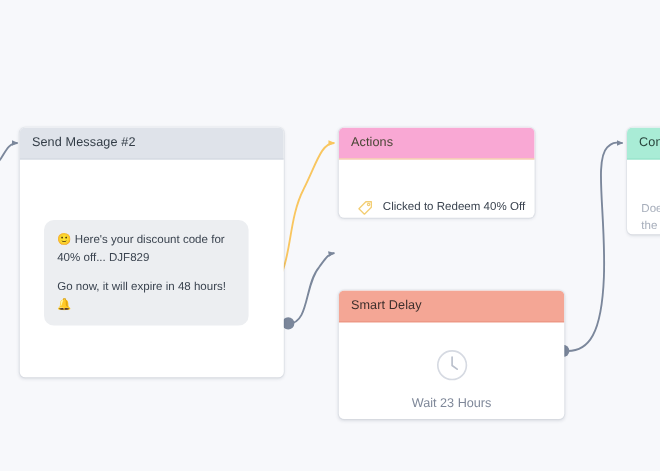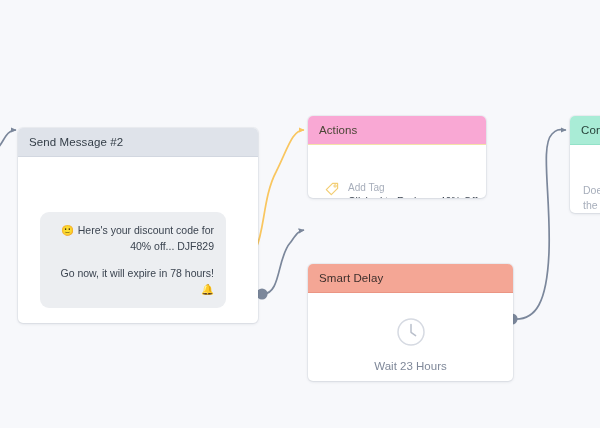--- a/index.html
+++ b/index.html
@@ -53,41 +53,40 @@
   }
   .card-body {
     position: relative;
   }
 
   
   #card-message {
     left: 18px;
     top: 116px;
     width: 240px;
-    height: 195px;
-    margin-top: 12px;
+    height: 227px;
   }
   #card-message .card-head {
     background: #dfe3ea;
     border-bottom: 1px solid #d2d7e0;
   }
   .bubble {
     position: absolute;
     left: 22px;
     top: 55px;
     width: 186px;
     background: #eceef1;
     border-radius: 9px;
     padding: 10px 12px 11px 12px;
     box-sizing: border-box;
     font-size: 10.5px;
     line-height: 16px;
     color: #3b4450;
   }
-  .bubble p { margin: 0; text-align: right; }
+  .bubble p { margin: 0; }
   .bubble .gap { height: 11px; }
 
   
   #card-actions {
     left: 308px;
     top: 116px;
     width: 178px;
     height: 82px;
   }
   #card-actions .card-head {
@@ -192,38 +191,37 @@
     <circle cx="512" cy="319" r="5.6" fill="#7b879b"></circle>
   </svg>
 
   <div class="card" id="card-message">
     <div class="card-head">Send Message #2</div>
     <div class="card-body">
 
       <div class="bubble">
         <p>🙂 Here's your discount code for 40% off... DJF829</p>
         <div class="gap"></div>
-        <p>Go now, it will expire in 78 hours! 🔔</p>
+        <p>Go now, it will expire in 48 hours! 🔔</p>
       </div>
 
     </div>
   </div>
 
   <div class="card" id="card-actions">
     <div class="card-head">Actions</div>
     <div class="card-body">
       <div class="action-item">
         <span class="ico" style="margin-top:1px;">
           <svg width="14" height="14" viewBox="0 0 14 14">
             <path d="M7.6,1.4 L12.6,1.4 L12.6,6.4 L6.3,12.7 L1.3,7.7 Z" stroke="#f3ce74" stroke-width="1.2" fill="none" stroke-linejoin="round"></path>
             <circle cx="10.1" cy="3.9" r="1.1" stroke="#f3ce74" stroke-width="1.1" fill="none"></circle>
           </svg>
         </span>
         <span class="action-text">
-          <span class="a-label" style="display:block;">Add Tag</span>
           <span class="a-value" style="display:block;">Clicked to Redeem 40% Off</span>
         </span>
       </div>
     </div>
   </div>
 
   <div class="card" id="card-delay">
     <div class="card-head">Smart Delay</div>
     <div class="card-body">
       <div class="delay-body">

